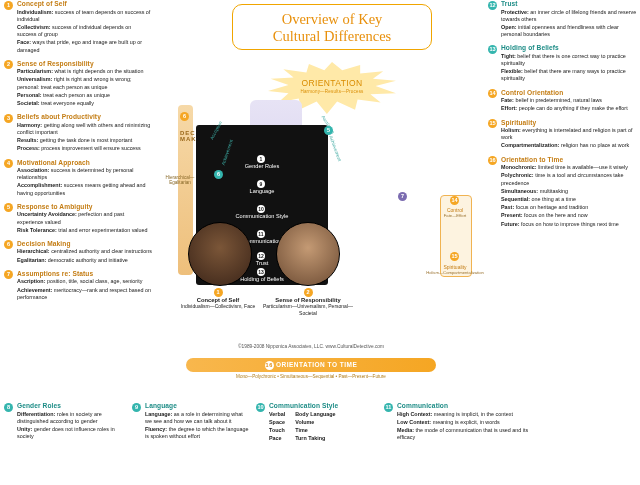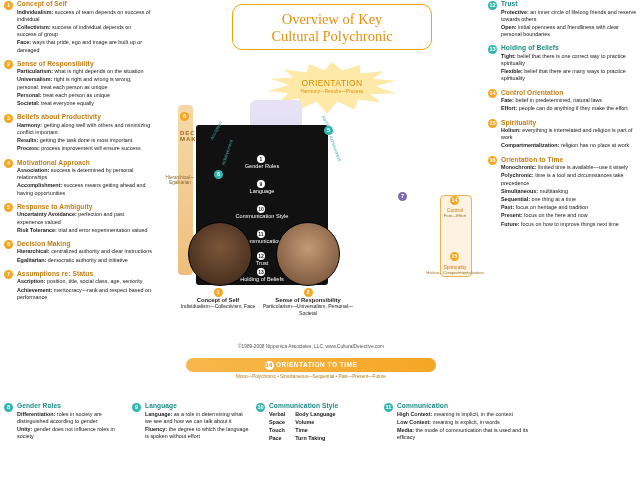--- a/index.html
+++ b/index.html
@@ -174,21 +174,21 @@
       <div class="ln"><b>Past:</b><span> focus on heritage and tradition</span></div>
       <div class="ln"><b>Present:</b><span> focus on the here and now</span></div>
       <div class="ln"><b>Future:</b><span> focus on how to improve things next time</span></div>
     </div>
   </div>
 
 <div class="center">
 
   <div class="titlebox">
     <div>Overview of Key</div>
-    <div>Cultural Polychronic</div>
+    <div>Cultural Differences</div>
   </div>
 
   <div class="starburst"></div>
   <div class="prodlabel">
     <div class="p1">ORIENTATION</div>
     <div class="p2">Harmony—Results—Process</div>
   </div>
 </div>
 
 <div class="spine"></div>

